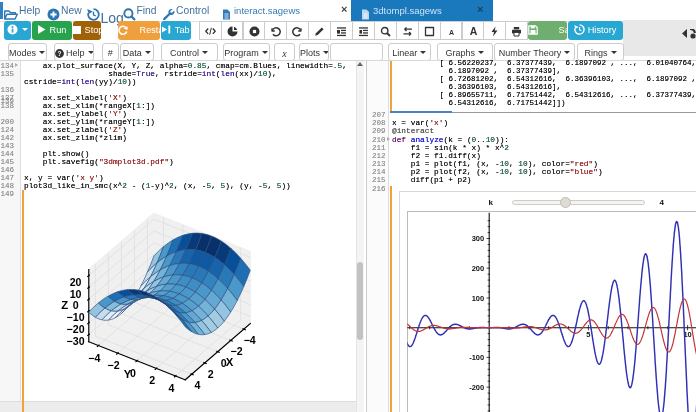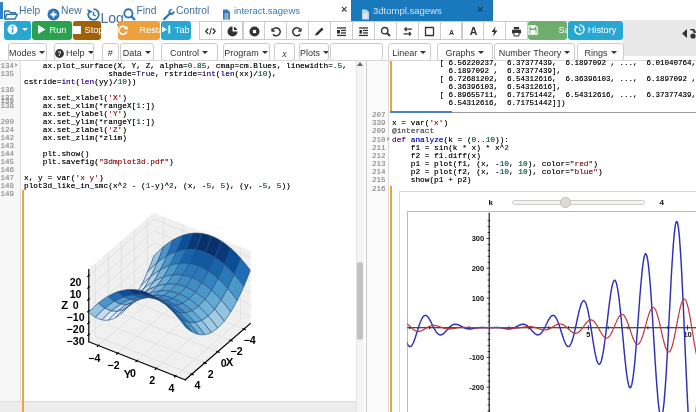--- a/index.html
+++ b/index.html
@@ -2338,36 +2338,36 @@
 <div class="abs" style="left:366px;top:61px;width:1px;height:351px;background:#ccc"></div>
 
 <div class="abs" style="left:367px;top:61px;width:21.5px;height:351px;background:#fbfbfb;border-right:1px solid #ddd"></div>
 <div class="cl out" style="left:392px;top:60.40px">       [ 6.56220237,  6.37377439,  6.1897092 , ...,  6.01040764,</div>
 <div class="cl out" style="left:392px;top:68.25px">         6.1897092 ,  6.37377439],</div>
 <div class="cl out" style="left:392px;top:76.10px">       [ 6.72681202,  6.54312616,  6.36396103, ...,  6.1897092 ,</div>
 <div class="cl out" style="left:392px;top:83.95px">         6.36396103,  6.54312616],</div>
 <div class="cl out" style="left:392px;top:91.80px">       [ 6.89655711,  6.71751442,  6.54312616, ...,  6.37377439,</div>
 <div class="cl out" style="left:392px;top:99.65px">         6.54312616,  6.71751442]])</div>
 <div class="ln r" style="top:111.0px">207</div>
-<div class="ln r" style="top:119.2px">339</div>
+<div class="ln r" style="top:119.2px">208</div>
 <div class="cl" style="left:392px;top:119.2px">x = var(<i style="color:#a11">'x'</i>)</div>
 <div class="ln r" style="top:127.4px">209</div>
 <div class="cl" style="left:392px;top:127.4px"><i style="color:#555">@interact</i></div>
 <div class="ln r" style="top:135.5px">210</div>
 <div class="cl" style="left:392px;top:135.5px"><i style="color:#708">def</i> <i style="color:#00f">analyze</i>(k = (<i style="color:#164">0</i>..<i style="color:#164">10</i>)):</div>
 <div class="ln r" style="top:143.7px">211</div>
 <div class="cl" style="left:392px;top:143.7px">    f1 = sin(k * x) * x^<i style="color:#164">2</i></div>
 <div class="ln r" style="top:151.9px">212</div>
 <div class="cl" style="left:392px;top:151.9px">    f2 = f1.diff(x)</div>
 <div class="ln r" style="top:160.1px">213</div>
 <div class="cl" style="left:392px;top:160.1px">    p1 = plot(f1, (x, -<i style="color:#164">10</i>, <i style="color:#164">10</i>), color=<i style="color:#a11">"red"</i>)</div>
 <div class="ln r" style="top:168.2px">214</div>
 <div class="cl" style="left:392px;top:168.2px">    p2 = plot(f2, (x, -<i style="color:#164">10</i>, <i style="color:#164">10</i>), color=<i style="color:#a11">"blue"</i>)</div>
 <div class="ln r" style="top:176.4px">215</div>
-<div class="cl" style="left:392px;top:176.4px">    show(p1 + p2)</div>
+<div class="cl" style="left:392px;top:176.4px">    diff(p1 + p2)</div>
 <div class="ln r" style="top:184.6px">216</div>
 <div style="position:absolute;left:386.5px;top:137.4px;width:0;height:0;border-left:3.2px solid #aaa;border-top:2.4px solid transparent;border-bottom:2.4px solid transparent"></div>
 
 <div class="abs" style="left:390px;top:61px;width:2.3px;height:51px;background:#f0a13c"></div>
 <div class="abs" style="left:390px;top:112px;width:306px;height:1px;background:#999"></div>
 <div class="abs" style="left:390px;top:110.9px;width:62px;height:2.4px;background:#4a80c4"></div>
 <div class="abs" style="left:390px;top:186px;width:2.3px;height:226px;background:#f0a13c"></div>
 
 <div class="abs" style="left:398.5px;top:191px;width:312px;height:240px;border:1px solid #d8d8d8;border-right:none;border-bottom:none;background:#fff"></div>
 <div class="abs" style="left:488.5px;top:197.5px;font-size:8px;font-weight:bold;color:#111">k</div>

